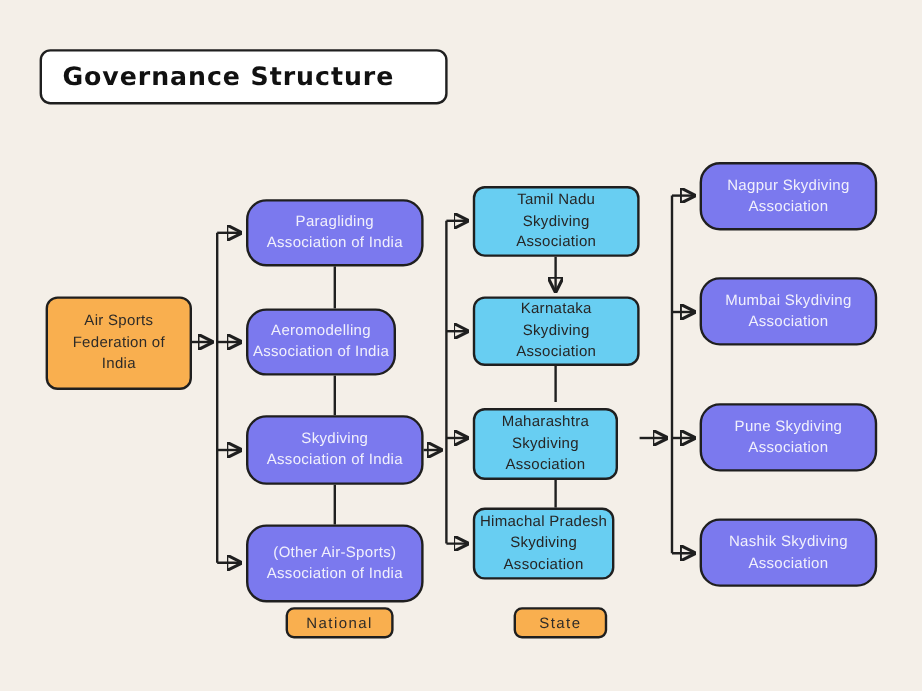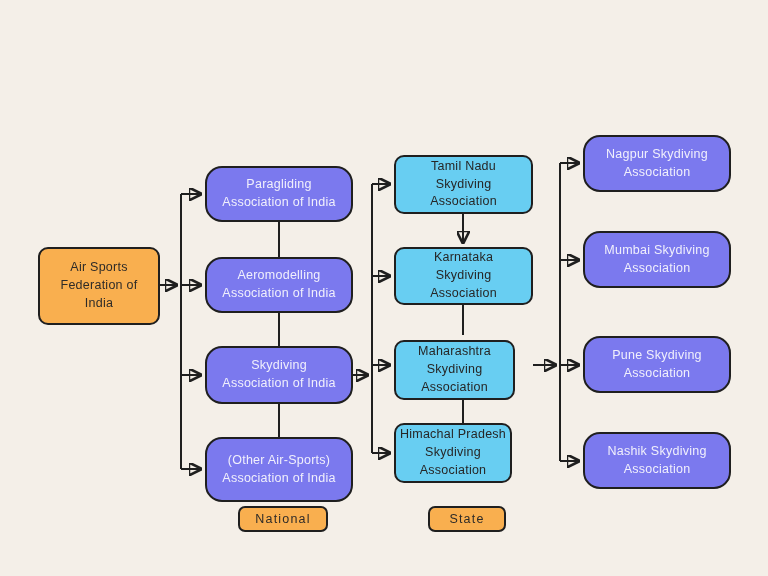--- a/index.html
+++ b/index.html
@@ -82,32 +82,35 @@
     <path d="M463 395 V423"></path>
 
     <path d="M533 365 H555" marker-end="url(#arrow)"></path>
     <path d="M560 163 V461"></path>
     <path d="M560 163 H578" marker-end="url(#arrow)"></path>
     <path d="M560 260 H578" marker-end="url(#arrow)"></path>
     <path d="M560 365 H578" marker-end="url(#arrow)"></path>
     <path d="M560 461 H578" marker-end="url(#arrow)"></path>
   </svg>
 
+  <div class="title-box">
+    <span class="title-text">Governance Structure</span>
+  </div>
 
   <div class="node orange" style="left:38px;top:247px;width:122px;height:78px">
     <span class="node-label">Air Sports
 Federation of
 India</span>
   </div>
 
   <div class="node purple" style="left:205px;top:166px;width:148px;height:56px">
     <span class="node-label">Paragliding
 Association of India</span>
   </div>
-  <div class="node purple" style="left:205px;top:257px;width:148px;height:56px">
+  <div class="node purple" style="left:205px;top:257px;width:125px;height:56px">
     <span class="node-label">Aeromodelling
 Association of India</span>
   </div>
   <div class="node purple" style="left:205px;top:346px;width:148px;height:58px">
     <span class="node-label">Skydiving
 Association of India</span>
   </div>
   <div class="node purple" style="left:205px;top:437px;width:148px;height:65px">
     <span class="node-label">(Other Air-Sports)
 Association of India</span>

